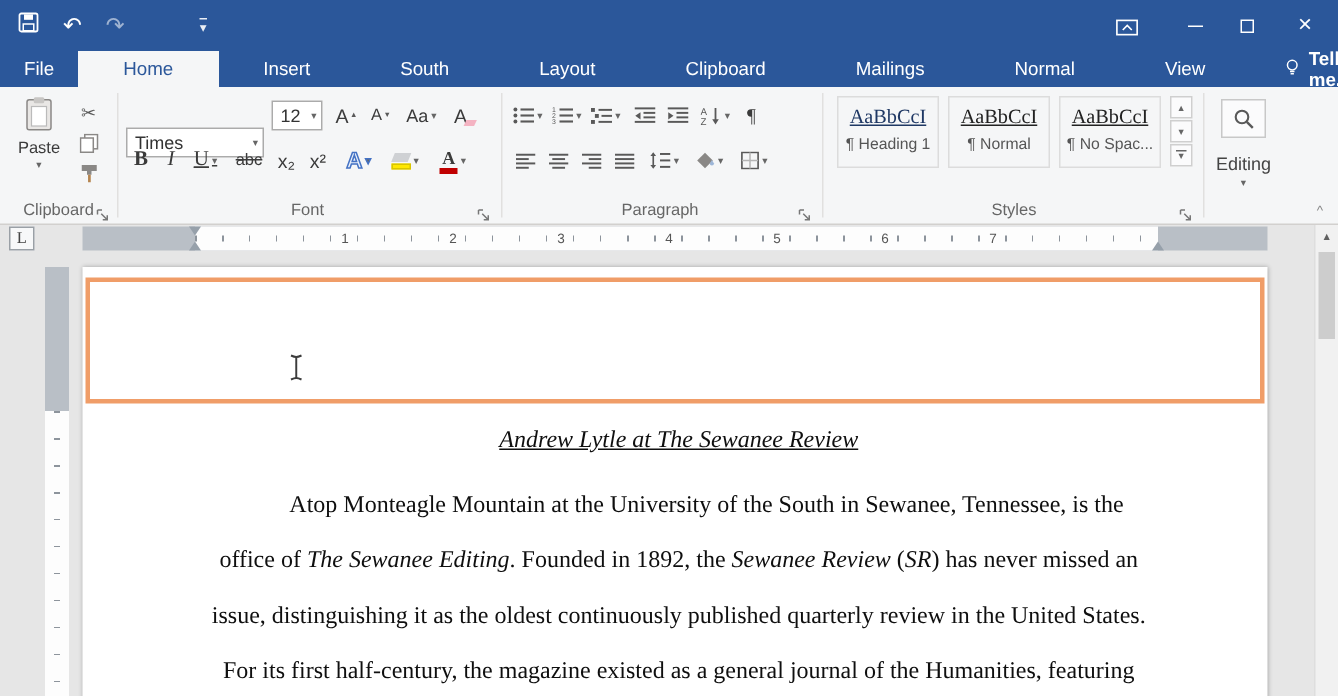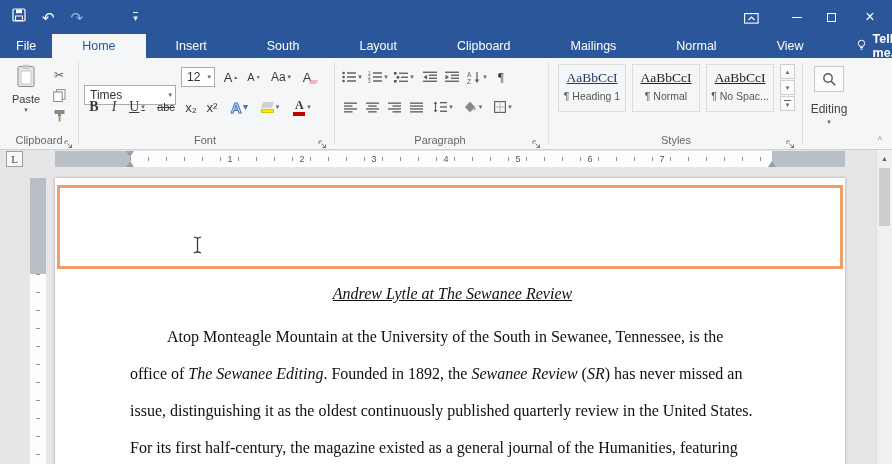--- a/index.html
+++ b/index.html
@@ -120,21 +120,21 @@
   .vr-margin{position:absolute;top:9px;height:96px;left:0;right:0;background:var(--marginGray);}
   .vr-band{position:absolute;top:105px;bottom:0;left:0;right:0;background:#fdfdfd;}
   .vr-band::before{content:"";position:absolute;top:0;bottom:0;left:6px;width:4px;
       background:repeating-linear-gradient(180deg,#8d949c 0 1px,transparent 1px 18px);}
   .page{position:absolute;left:55px;top:178px;width:790px;height:300px;background:#fff;box-shadow:0 0 3px rgba(0,0,0,.3);}
   .header-box{position:absolute;left:2px;top:7px;right:2px;height:84px;border:3px solid var(--hl);background:#fff;}
   .ibeam{position:absolute;left:192px;top:236px;}
   .doc-text{position:absolute;left:75px;right:70px;top:104px;font-family:"Liberation Serif","DejaVu Serif",serif;
             font-size:16px;color:#0f0f0f;}
   .doc-title{text-align:center;font-style:italic;text-decoration:underline;line-height:24px;margin-bottom:12px;}
-  .doc-line{height:37px;line-height:37px;white-space:nowrap;}
+  .doc-line{height:37px;line-height:37px;white-space:nowrap;text-align:center;}
   .doc-line:first-child{text-indent:37px;}
   .doc-line .it{font-style:italic;}
 
   
   .vscroll{position:absolute;right:0;top:150px;width:16px;bottom:0;background:#f1f1f1;border-left:1px solid #dedede;}
   .vs-up{position:absolute;top:0;left:0;right:0;height:16px;display:flex;align-items:center;justify-content:center;
          color:#606060;font-size:7px;}
   .vs-up::after{content:"▲";}
   .vs-thumb{position:absolute;top:18px;left:2px;right:2px;height:58px;background:#cdcdcd;}
 </style>

